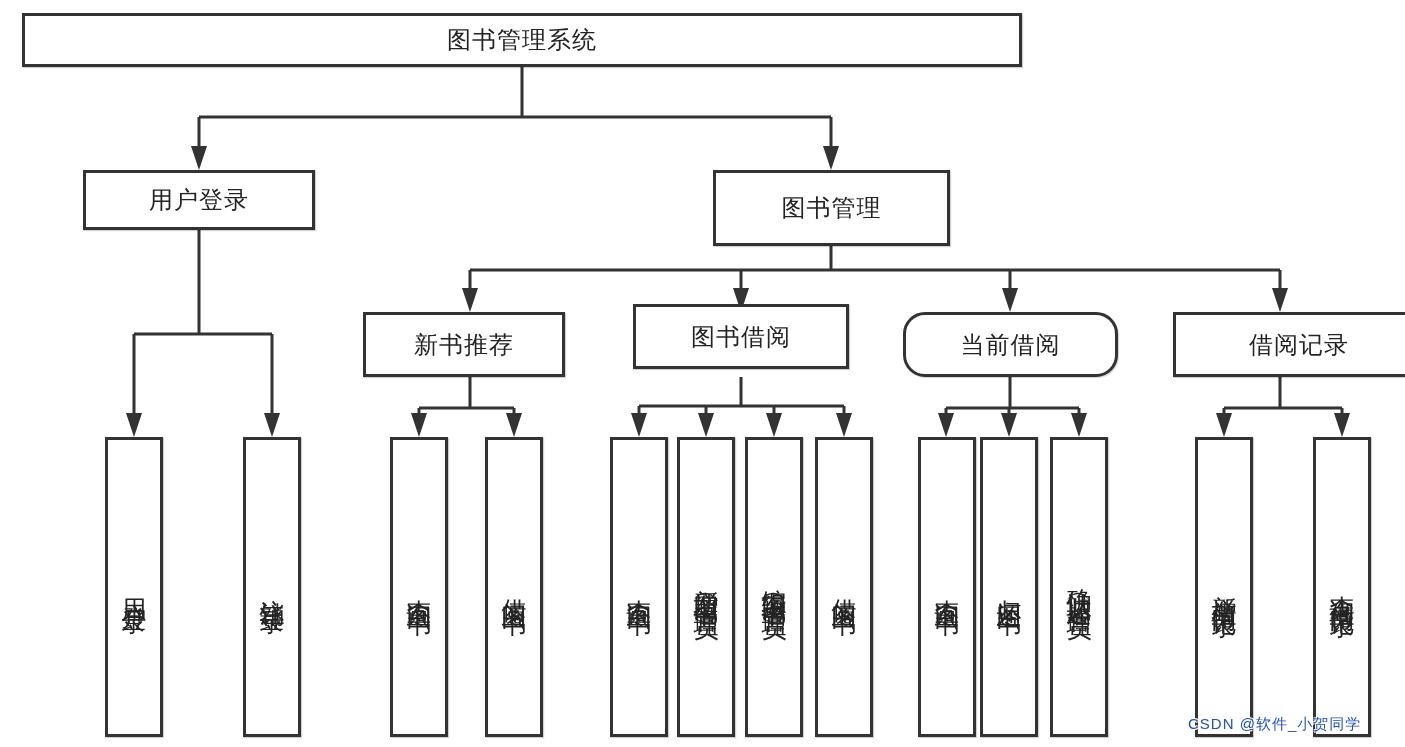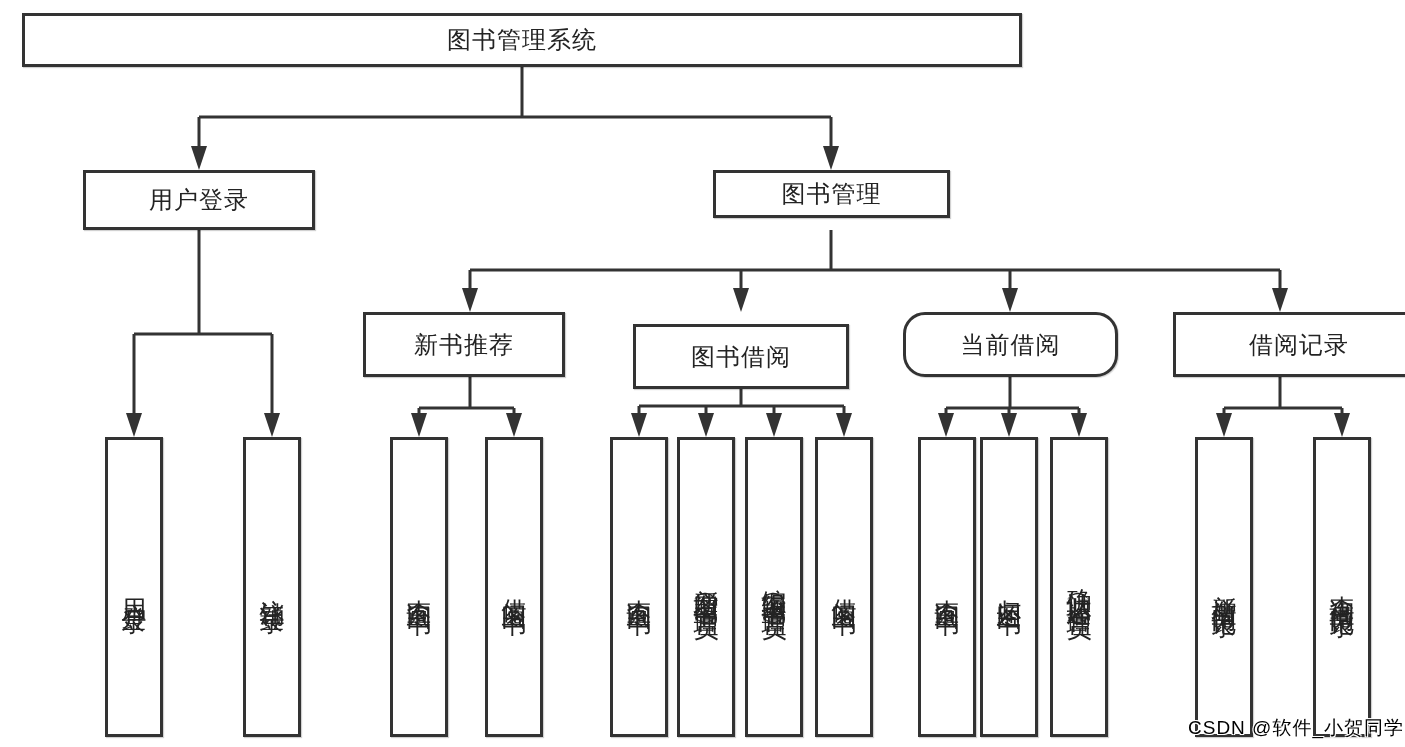--- a/index.html
+++ b/index.html
@@ -48,23 +48,23 @@
     color:#232323;
     white-space:nowrap;
   }
   #connectors{
     position:absolute;left:0;top:0;width:1405px;height:747px;
     pointer-events:none;
   }
   .watermark{
     position:absolute;
     left:1188px;top:715px;
-    font-size:19px;
+    font-size:15px;
     letter-spacing:1px;
-    color:#000000;
+    color:#1d4ed8;
     text-shadow:1px 1px 0 #fff,-1px -1px 0 #fff,1px -1px 0 #fff,-1px 1px 0 #fff;
     white-space:nowrap;
     z-index:5;
   }
 </style>
 </head>
 <body>
 
 <div id="canvas">
 
@@ -99,28 +99,28 @@
     </g>
   </svg>
 
   <div class="box" style="left:22px;top:13px;width:1000px;height:54px;">
     <span class="hlabel">图书管理系统</span>
   </div>
 
   <div class="box" style="left:83px;top:170px;width:232px;height:60px;">
     <span class="hlabel">用户登录</span>
   </div>
-  <div class="box" style="left:713px;top:170px;width:237px;height:48px;">
+  <div class="box" style="left:713px;top:170px;width:237px;height:76px;">
     <span class="hlabel">图书管理</span>
   </div>
 
   <div class="box" style="left:363px;top:312px;width:202px;height:65px;">
     <span class="hlabel">新书推荐</span>
   </div>
-  <div class="box" style="left:633px;top:324px;width:216px;height:65px;">
+  <div class="box" style="left:633px;top:304px;width:216px;height:65px;">
     <span class="hlabel">图书借阅</span>
   </div>
   <div class="box" style="left:903px;top:312px;width:215px;height:65px;border-radius:22px;">
     <span class="hlabel">当前借阅</span>
   </div>
   <div class="box" style="left:1173px;top:312px;width:252px;height:65px;">
     <span class="hlabel">借阅记录</span>
   </div>
 
   <div class="leaf" style="left:105px;">

